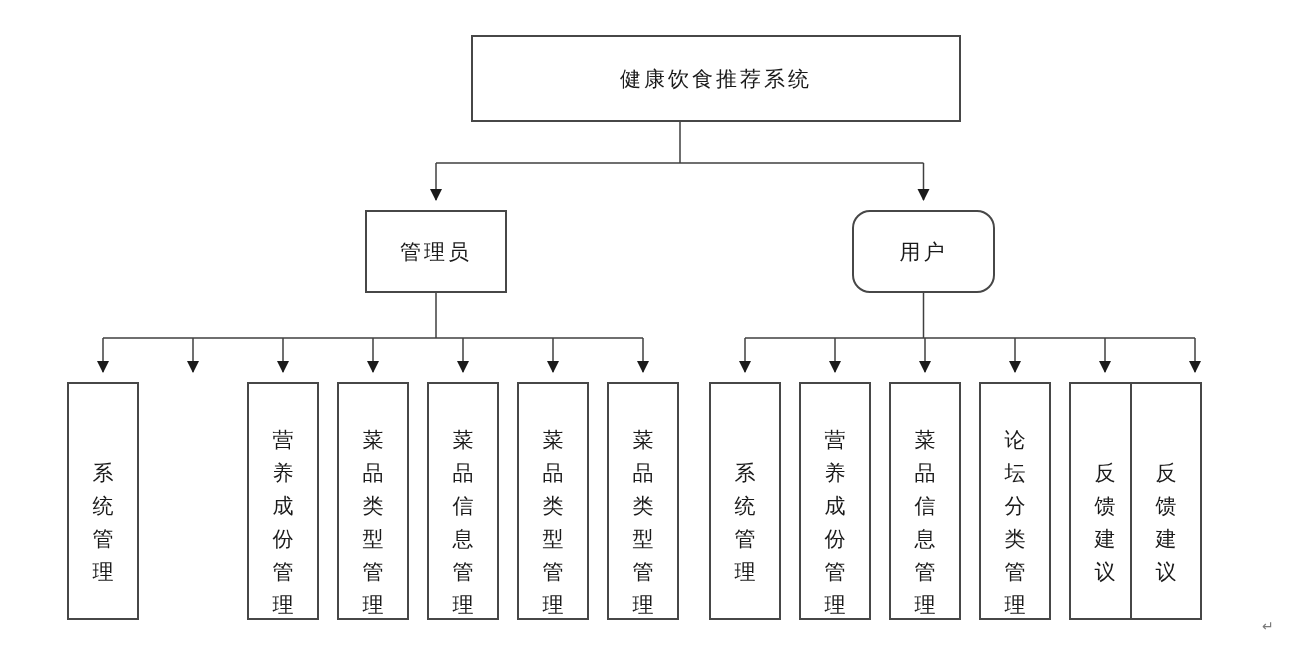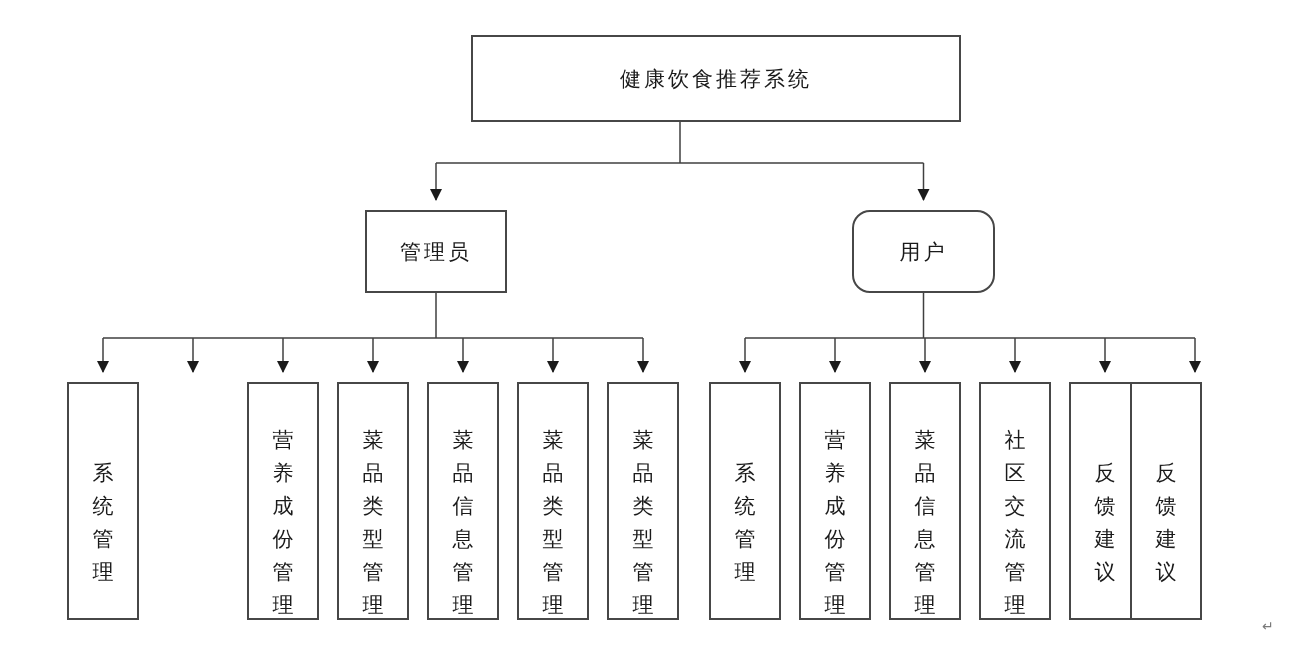--- a/index.html
+++ b/index.html
@@ -121,21 +121,21 @@
   <div class="box leaf" style="left:709px">
     <span class="v-label">系统管理</span>
   </div>
   <div class="box leaf" style="left:799px">
     <span class="v-label">营养成份管理</span>
   </div>
   <div class="box leaf" style="left:889px">
     <span class="v-label">菜品信息管理</span>
   </div>
   <div class="box leaf" style="left:979px">
-    <span class="v-label">社区交流管理</span>
+    <span class="v-label">论坛分类管理</span>
   </div>
   <div class="box leaf" style="left:1069px">
     <span class="v-label">反馈建议</span>
   </div>
   <div class="box leaf" style="left:1130px">
     <span class="v-label">反馈建议</span>
   </div>
 
   <span class="pmark">↵</span>
 </div>

